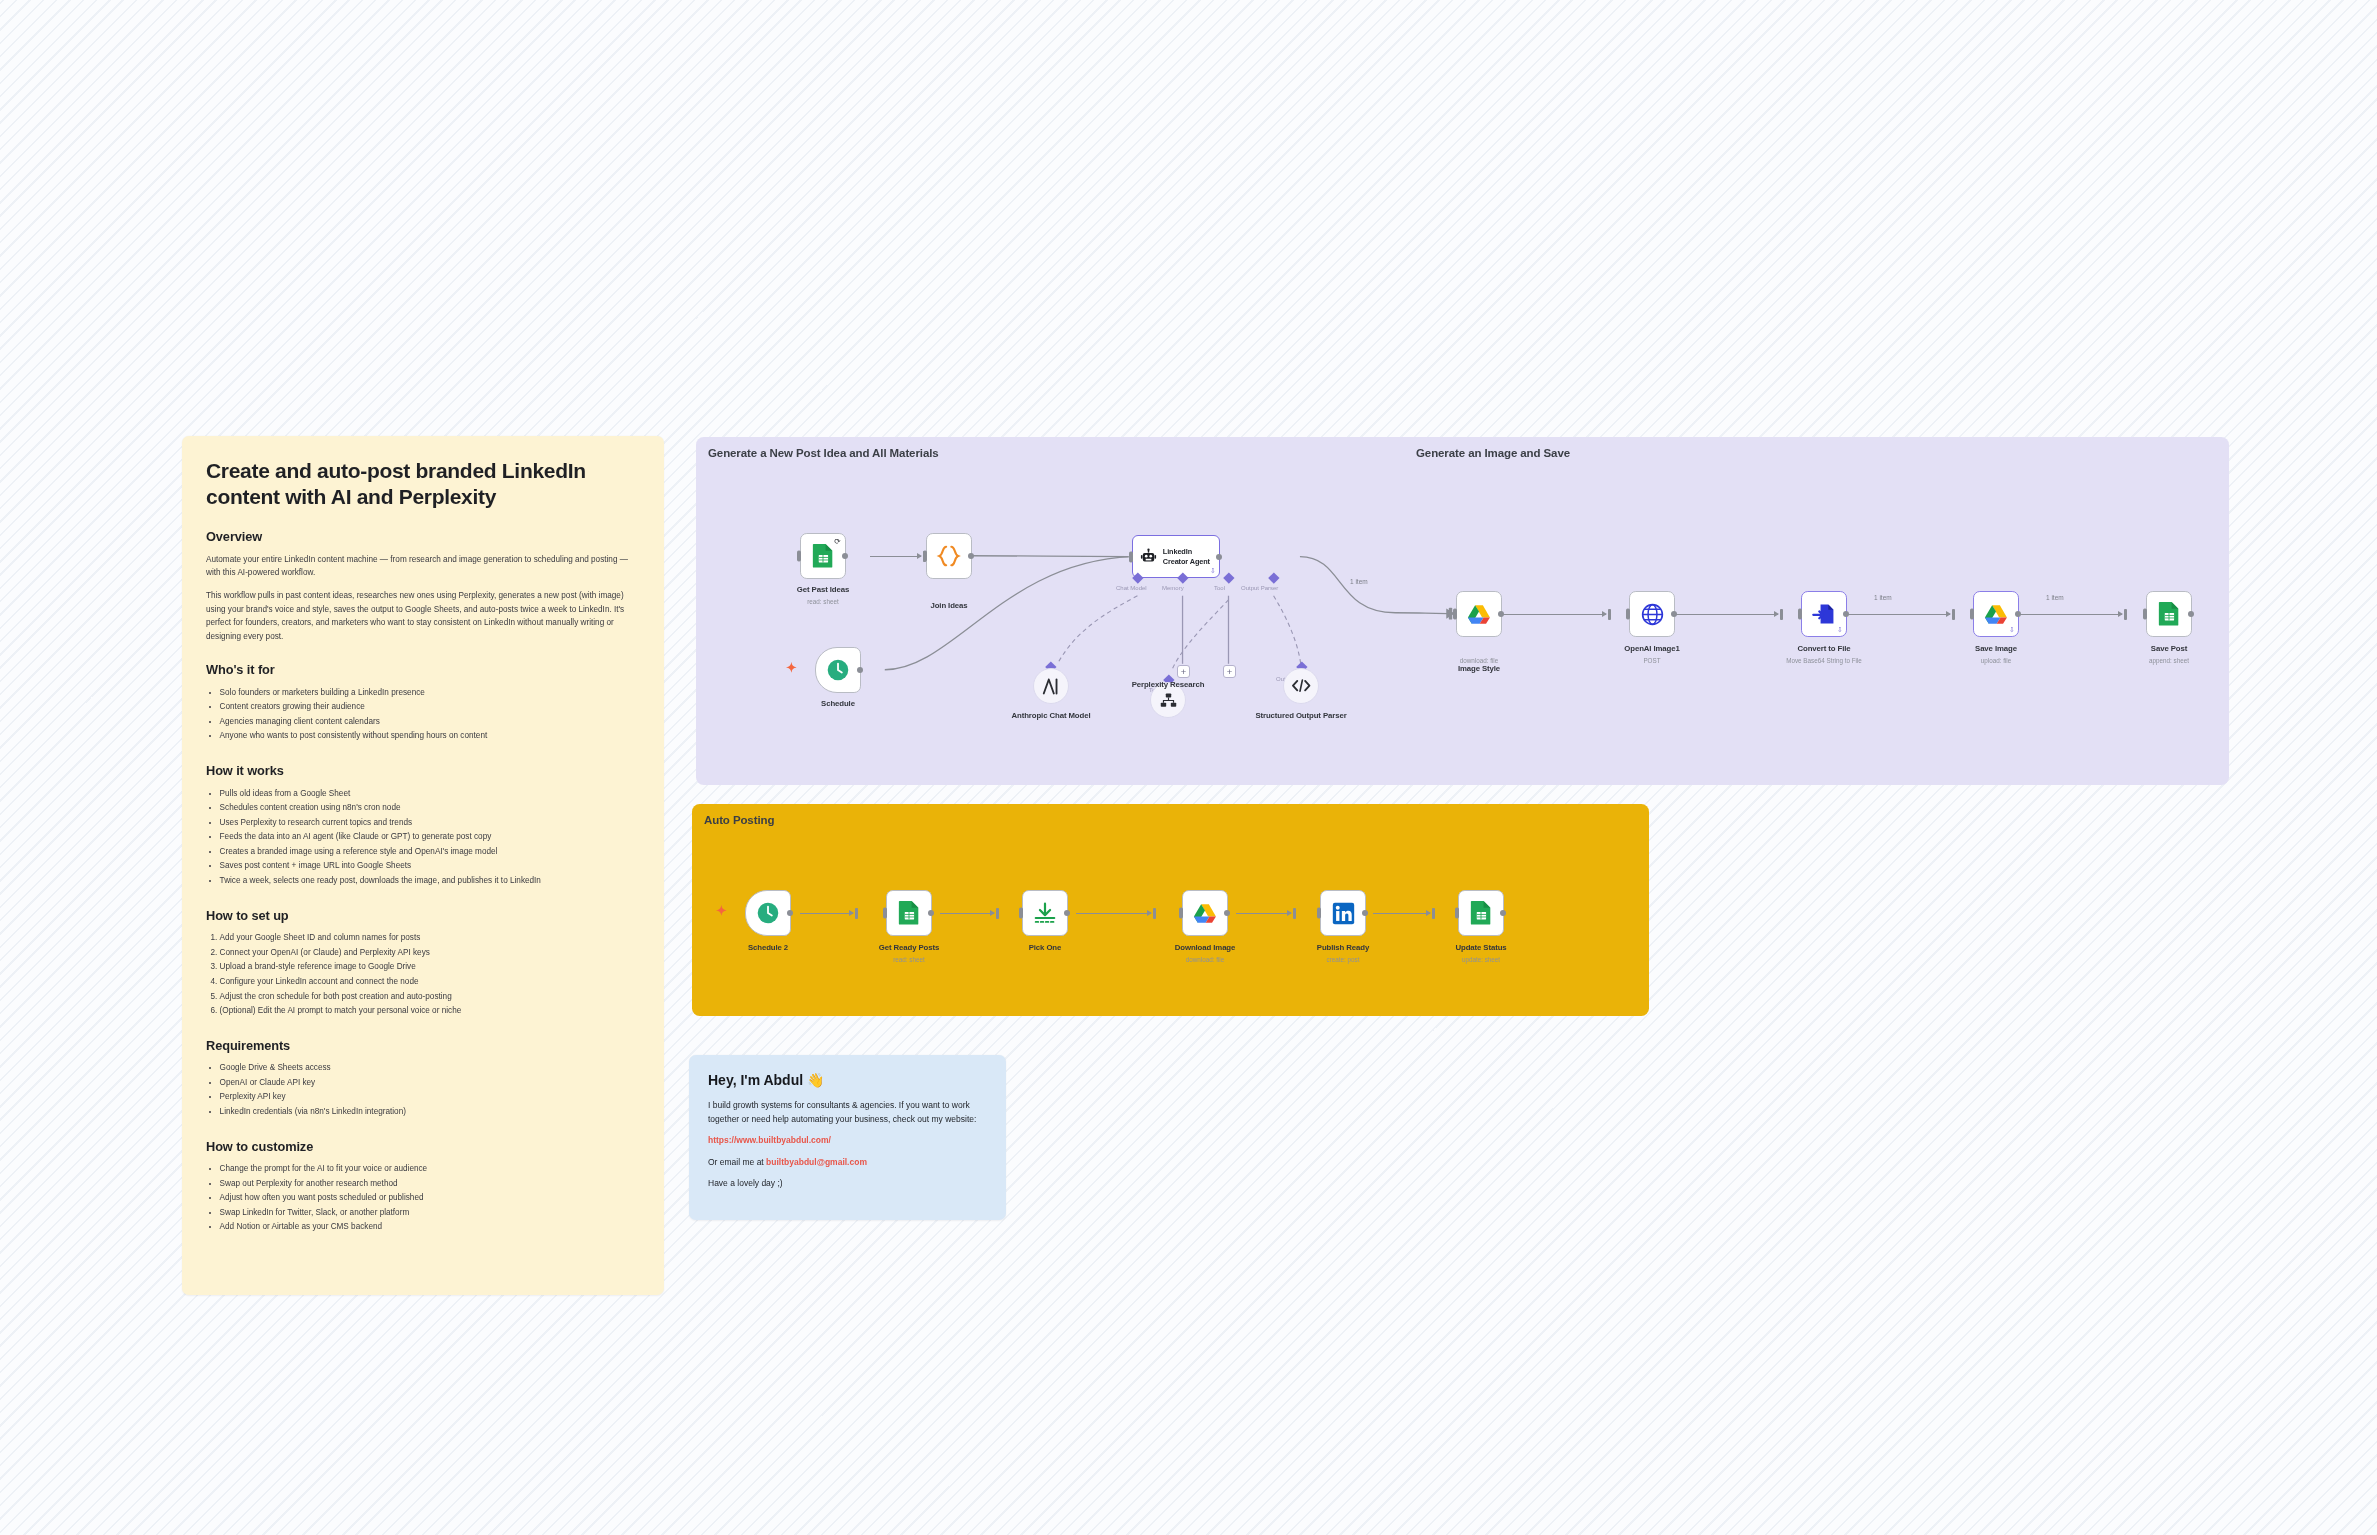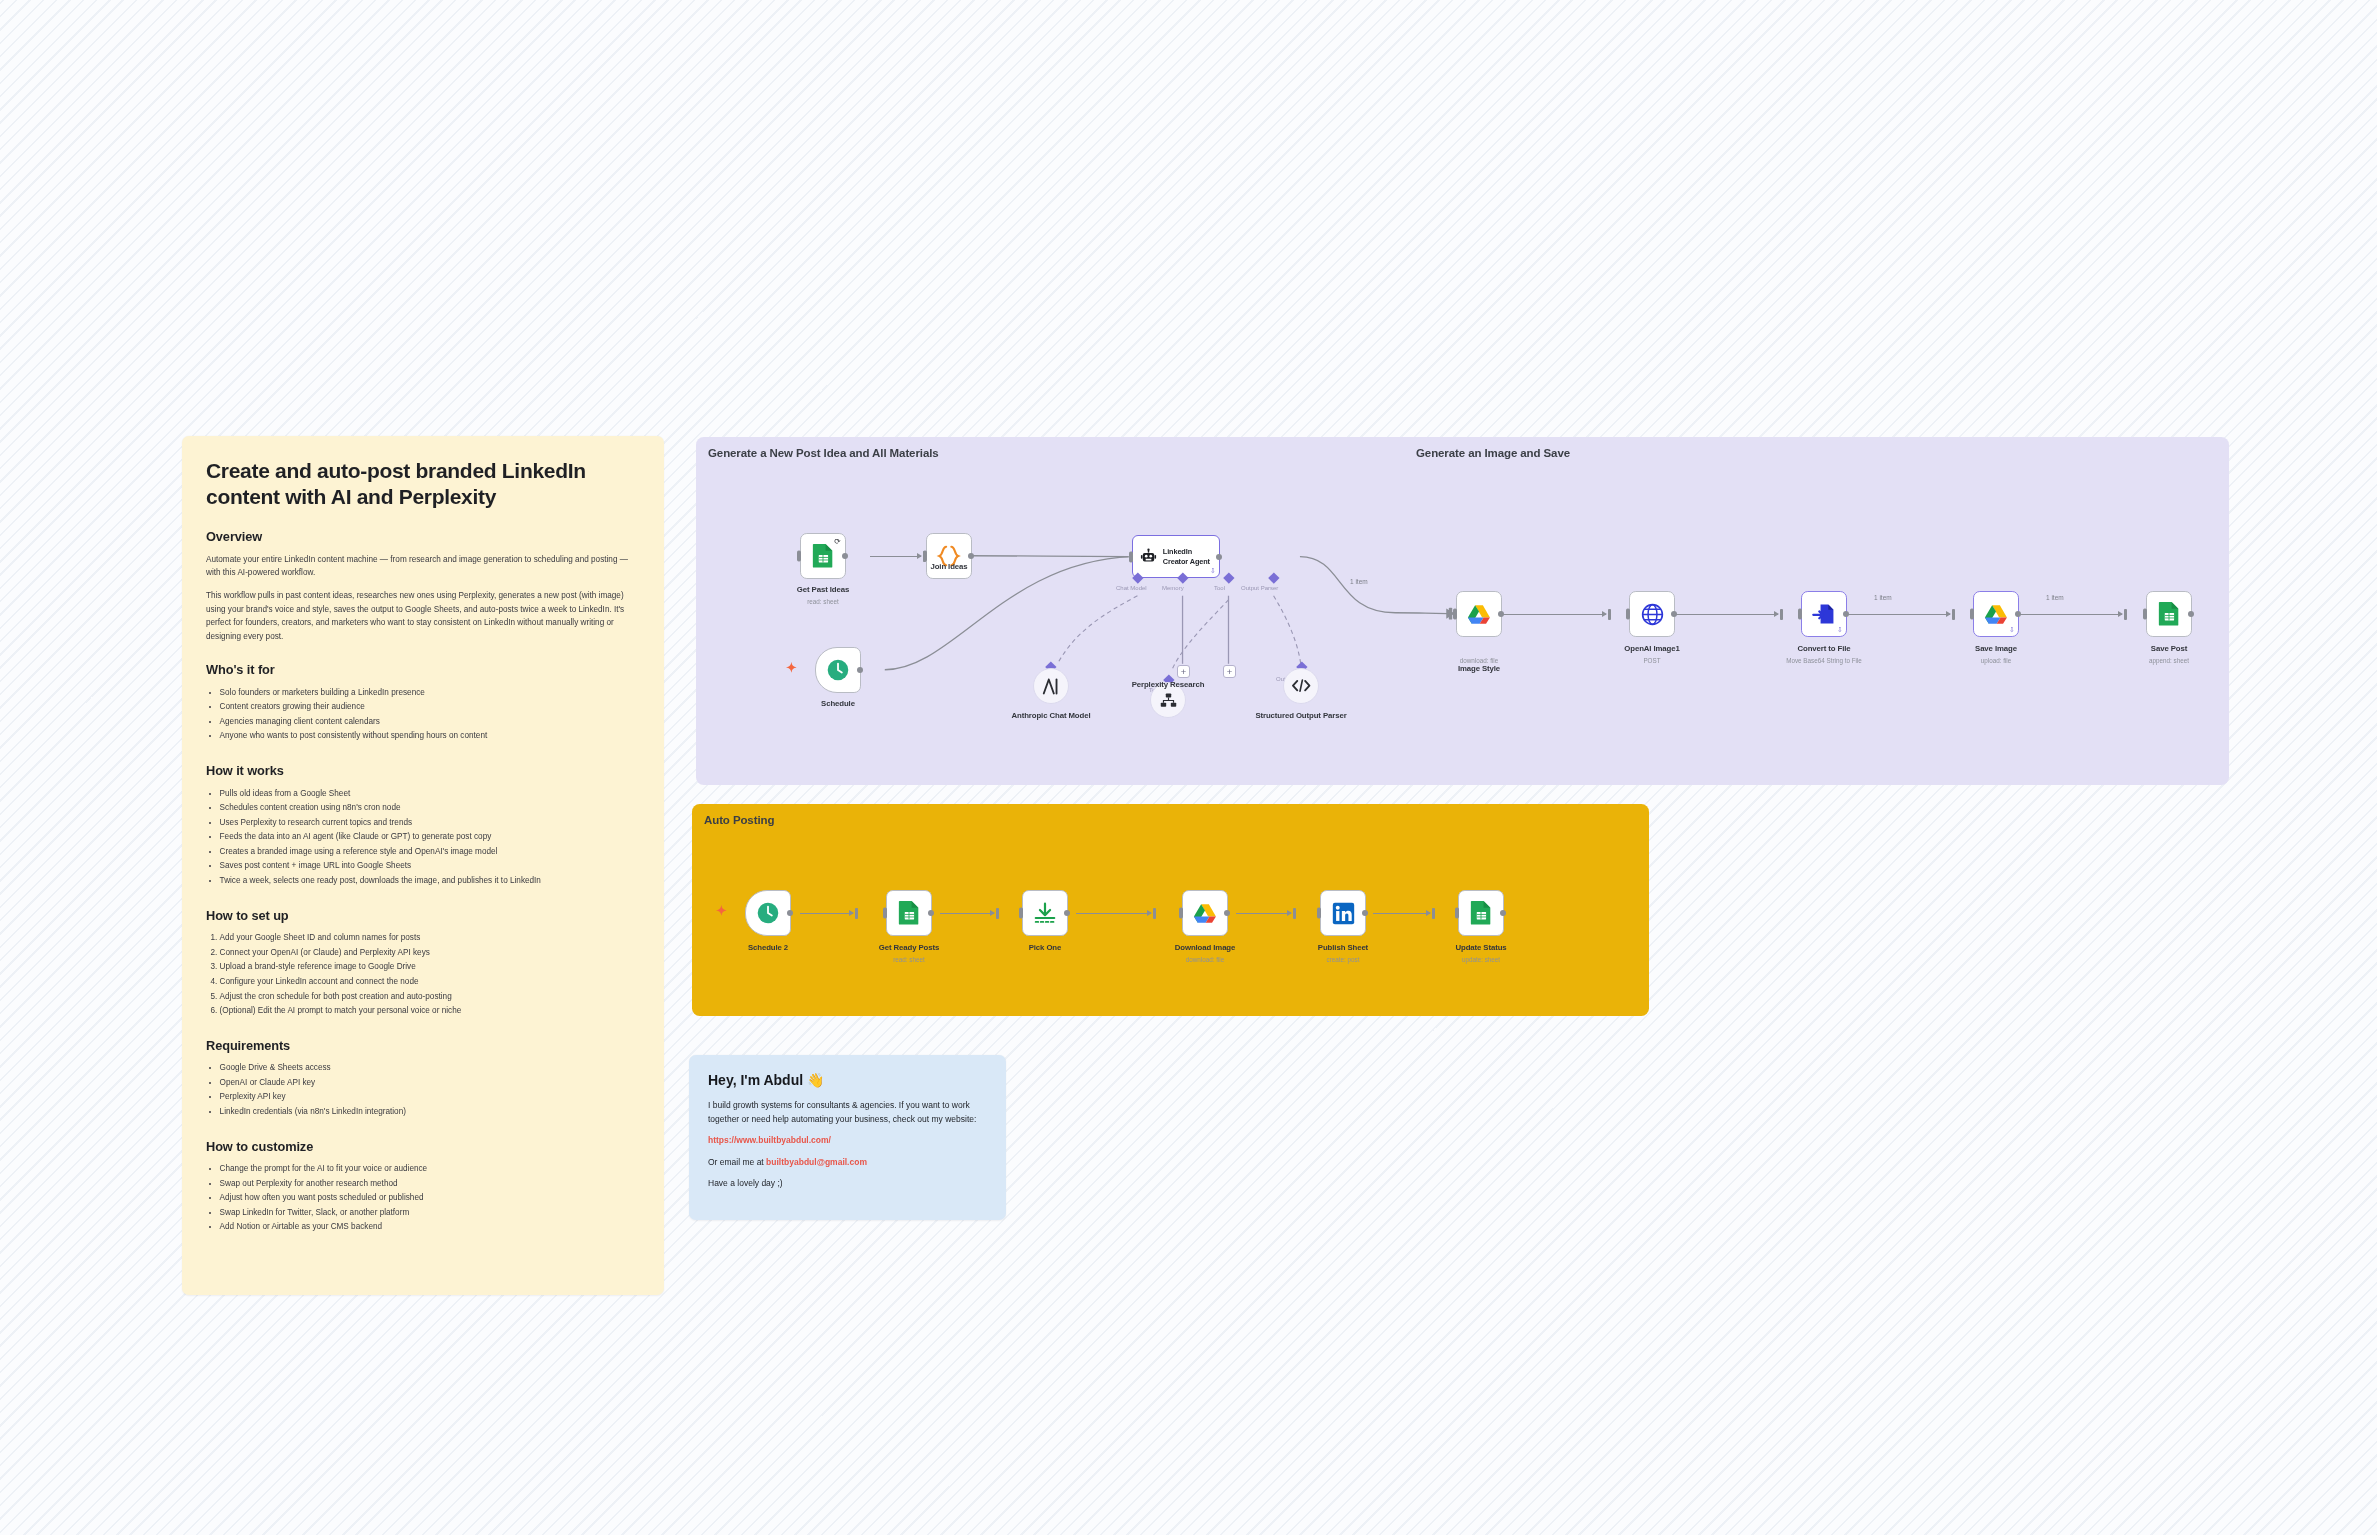--- a/index.html
+++ b/index.html
@@ -310,21 +310,21 @@
   <div class="node-sub" style="left:823px; top:598px;">read: sheet</div>
 
   <div class="node" style="left:926px; top:533px;">
     <svg width="25.5" height="24" viewBox="0 0 30 28">
       <path d="M12 3 C7 3 9 12 4 14 C9 16 7 25 12 25" fill="none" stroke="#f08a23" stroke-width="2.4" stroke-linecap="round"></path>
       <path d="M18 3 C23 3 21 12 26 14 C21 16 23 25 18 25" fill="none" stroke="#f08a23" stroke-width="2.4" stroke-linecap="round"></path>
     </svg>
     <span class="port in"></span>
     <span class="port out"></span>
   </div>
-  <div class="node-label" style="left:949px; top:562px;">Join Ideas</div>
+  <div class="node-label" style="left:949px; top:601px;">Join Ideas</div>
 
   <div class="bolt" style="left:786px; top:662px;">✦</div>
   <div class="node trigger" style="left:815px; top:647px;">
     <svg width="24" height="24" viewBox="0 0 28 28">
       <circle cx="14" cy="14" r="12" fill="#27ad7f"></circle>
       <path d="M14 6.5 V14 L18.5 17" stroke="#fff" stroke-width="2.1" fill="none" stroke-linecap="round"></path>
     </svg>
     <span class="port out"></span>
   </div>
   <div class="node-label" style="left:838px; top:699px;">Schedule</div>
@@ -506,21 +506,21 @@
   <div class="node" style="left:1320px; top:890px;">
     <svg width="23" height="23" viewBox="0 0 28 28">
       <rect x="1" y="1" width="26" height="26" rx="2.5" fill="#0a66c2"></rect>
       <rect x="5" y="11" width="4" height="12" fill="#fff"></rect>
       <circle cx="7" cy="7" r="2.4" fill="#fff"></circle>
       <path d="M12 11 h4 v1.7 c0.8 -1.4 2.4 -2.1 4 -2.1 c3 0 4 2 4 5.2 V23 h-4 v-6.4 c0 -1.6 -0.6 -2.5 -2 -2.5 c-1.4 0 -2 1 -2 2.6 V23 h-4 z" fill="#fff"></path>
     </svg>
     <span class="port in"></span>
     <span class="port out"></span>
   </div>
-  <div class="node-label" style="left:1343px; top:943px;">Publish Sheet</div>
+  <div class="node-label" style="left:1343px; top:943px;">Publish Ready</div>
   <div class="node-sub" style="left:1343px; top:956px;">create: post</div>
 
   <div class="node" style="left:1458px; top:890px;">
     <svg width="22" height="25.5" viewBox="0 0 26 30">
       <path d="M2 1 h14 l8 8 v19 a1 1 0 0 1 -1 1 H2 a1 1 0 0 1 -1 -1 V2 a1 1 0 0 1 1 -1z" fill="#21a957"></path>
       <path d="M16 1 l8 8 h-8 z" fill="#178f45"></path>
       <rect x="8" y="14" width="11" height="9" fill="#fff" rx="0.5"></rect>
       <path d="M8 17 h11 M8 20 h11 M13 14 v9" stroke="#21a957" stroke-width="1"></path>
     </svg>
     <span class="port in"></span>

